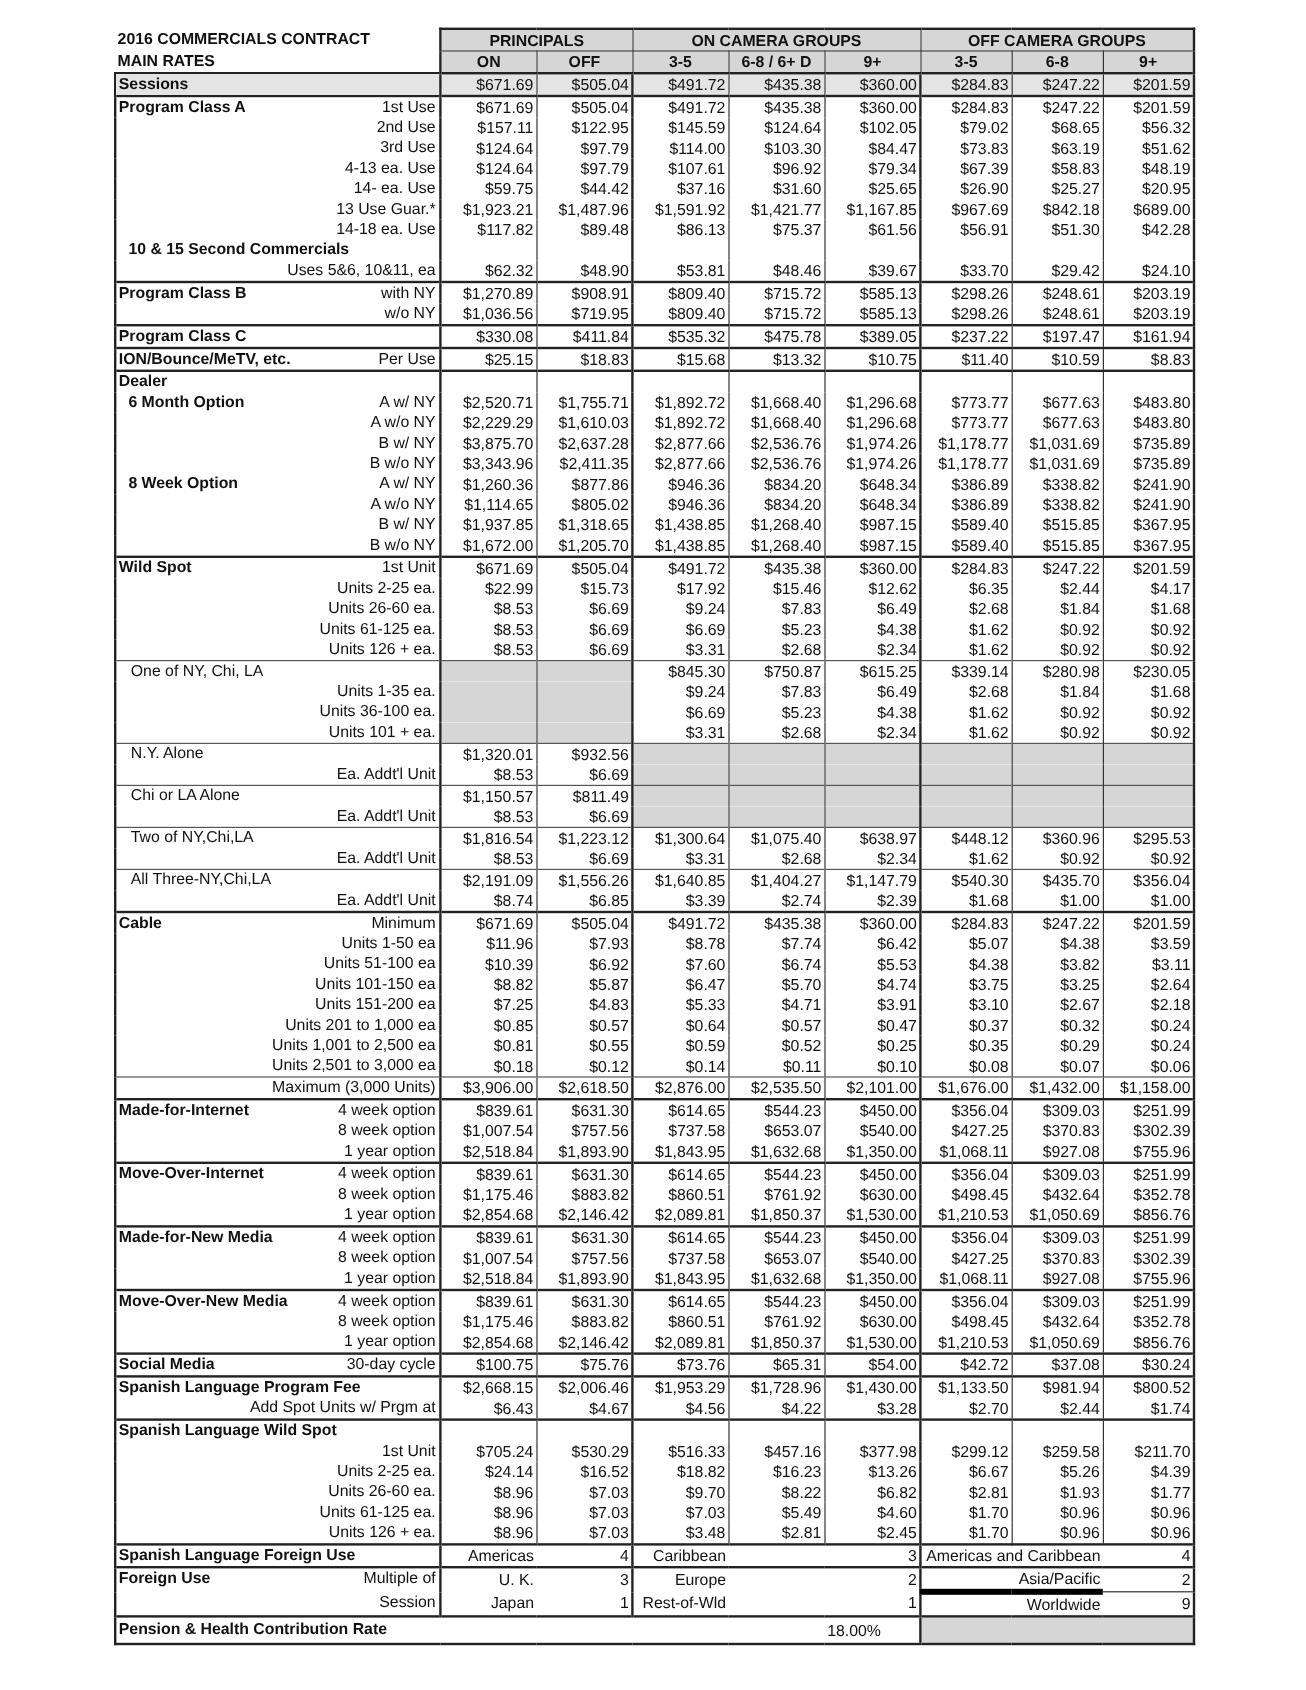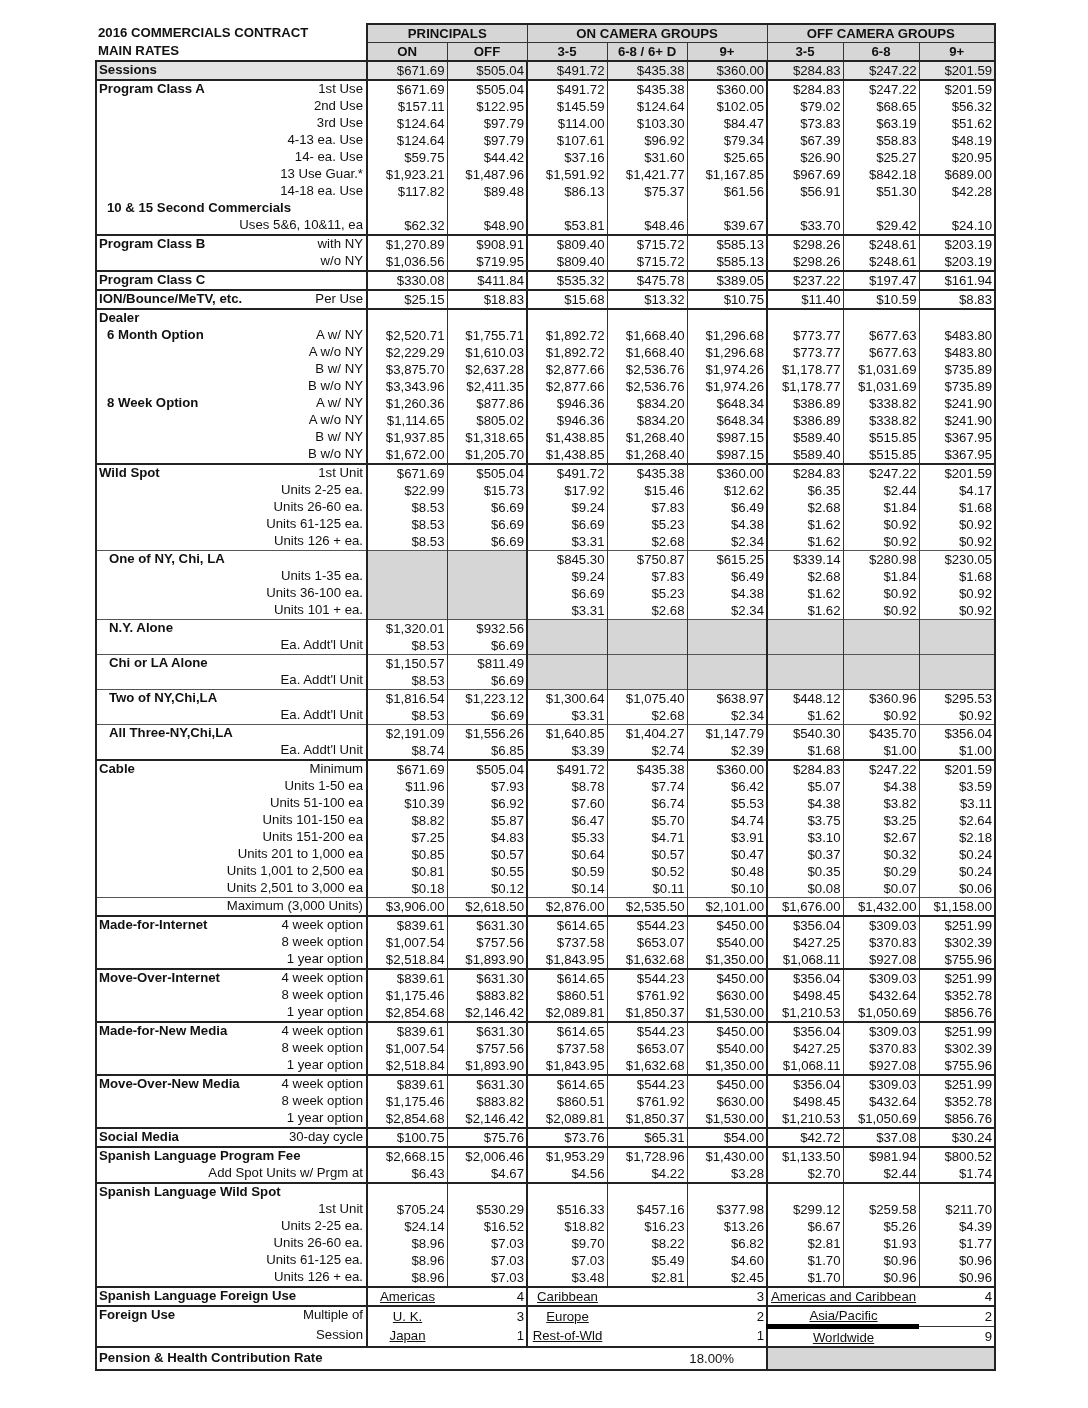--- a/index.html
+++ b/index.html
@@ -8,32 +8,32 @@
   table { border-collapse: collapse; table-layout: fixed; width: 896px; font-size: 13.2px; }
   col.c-label { width: 271px; }
   col.c-num { width: 80px; }
   col.c-num2 { width: 76px; }
   td, th { padding: 0 2px; height: 17px; line-height: 16px; white-space: nowrap; overflow: hidden; }
   th { font-weight: bold; text-align: center; background: #d6d6d6; border: 1px solid #333; }
   .title { font-weight: bold; text-align: left; background: #fff; border: none; padding-left: 2px; }
   td.num { text-align: right; }
   td.lbl { position: relative; }
   .lbl .l { position: absolute; left: 2px; top: 0; font-weight: bold; }
-  .lbl .l.indent { font-weight: bold; left: 12px; }
+  .lbl .l.indent { font-weight: normal; left: 12px; }
   .lbl .l.plain { font-weight: bold; left: 10px; }
   .lbl .r { position: absolute; right: 3px; top: 0; }
   .bl { border-left: 1px solid #333; }
   .blt { border-left: 2px solid #222; }
   .bthick-top td { border-top: 2px solid #222; }
   .bthin-top td { border-top: 1px solid #555; }
   .gray { background: #d6d6d6; }
   .sessions td { background: #e4e4e4; }
   .outer-l { border-left: 2px solid #222; }
   .outer-r { border-right: 2px solid #222; }
-  .fu-name { text-align: center; text-decoration: underline; }
+  .fu-name { text-align: right; }
   .fu-mult { text-align: right; }
   .last td { border-bottom: 2px solid #222; height: 21px; }
 </style>
 </head>
 <body>
 
 <div id="sheet">
   <table>
     <colgroup>
       <col class="c-label">
@@ -712,21 +712,21 @@
         </tr>
         <tr>
           <td class="lbl outer-l">
             <span class="l"></span>
             <span class="r">Units 1,001 to 2,500 ea</span>
           </td>
           <td class="num blt">$0.81</td>
           <td class="num bl">$0.55</td>
           <td class="num blt">$0.59</td>
           <td class="num bl">$0.52</td>
-          <td class="num bl">$0.48</td>
+          <td class="num bl">$0.25</td>
           <td class="num blt">$0.35</td>
           <td class="num bl">$0.29</td>
           <td class="num bl outer-r">$0.24</td>
         </tr>
         <tr>
           <td class="lbl outer-l">
             <span class="l"></span>
             <span class="r">Units 2,501 to 3,000 ea</span>
           </td>
           <td class="num blt">$0.18</td>

